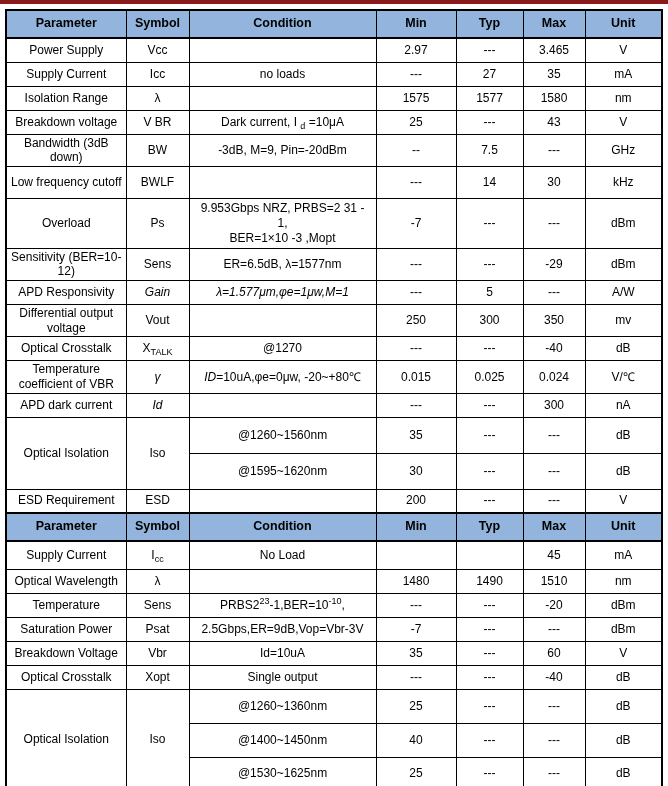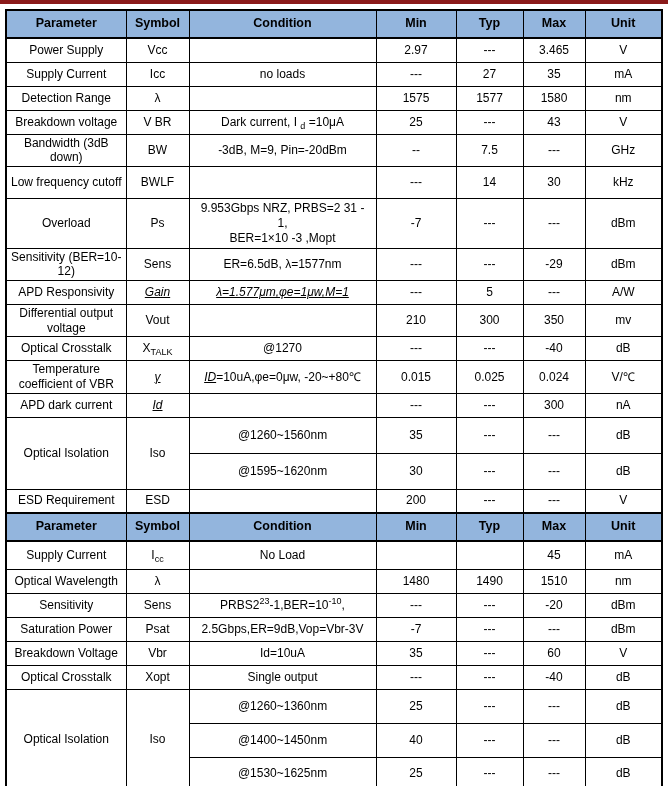--- a/index.html
+++ b/index.html
@@ -37,21 +37,21 @@
     word-wrap: break-word;
   }
   .spec thead tr { height: 28px; }
   .spec thead th {
     background: var(--header-bg, #93b5dd);
     font-weight: 700;
     font-size: 12.5px;
     border-bottom-width: 2px;
   }
   .spec tbody tr { height: 24px; }
-  .it { font-style: italic; text-decoration: underline; }
+  .it { font-style: italic; }
   .spec sub, .spec sup { font-size: 9px; line-height: 0; }
 </style>
 </head>
 <body>
 
 <div class="page">
   <div class="top-rule"></div>
   <div class="tables-wrap" id="tables-root">
       <table class="spec">
         <colgroup>
@@ -87,21 +87,21 @@
           <tr>
             <td>Supply Current</td>
             <td>Icc</td>
             <td>no loads</td>
             <td>---</td>
             <td>27</td>
             <td>35</td>
             <td>mA</td>
           </tr>
           <tr>
-            <td>Detection Range</td>
+            <td>Isolation Range</td>
             <td>λ</td>
             <td></td>
             <td>1575</td>
             <td>1577</td>
             <td>1580</td>
             <td>nm</td>
           </tr>
           <tr>
             <td>Breakdown voltage</td>
             <td>V BR</td>
@@ -153,21 +153,21 @@
             <td class="it">λ=1.577μm,φe=1μw,M=1</td>
             <td>---</td>
             <td>5</td>
             <td>---</td>
             <td>A/W</td>
           </tr>
           <tr style="height: 32px;">
             <td>Differential output voltage</td>
             <td>Vout</td>
             <td></td>
-            <td>210</td>
+            <td>250</td>
             <td>300</td>
             <td>350</td>
             <td>mv</td>
           </tr>
           <tr>
             <td>Optical Crosstalk</td>
             <td><span>X</span><sub>TALK</sub></td>
             <td>@1270</td>
             <td>---</td>
             <td>---</td>
@@ -253,21 +253,21 @@
           <tr>
             <td>Optical Wavelength</td>
             <td>λ</td>
             <td></td>
             <td>1480</td>
             <td>1490</td>
             <td>1510</td>
             <td>nm</td>
           </tr>
           <tr>
-            <td>Sensitivity</td>
+            <td>Temperature</td>
             <td>Sens</td>
             <td><span>PRBS2</span><sup>23</sup><span>-1,BER=10</span><sup>-10</sup><span>,</span></td>
             <td>---</td>
             <td>---</td>
             <td>-20</td>
             <td>dBm</td>
           </tr>
           <tr>
             <td>Saturation Power</td>
             <td>Psat</td>

